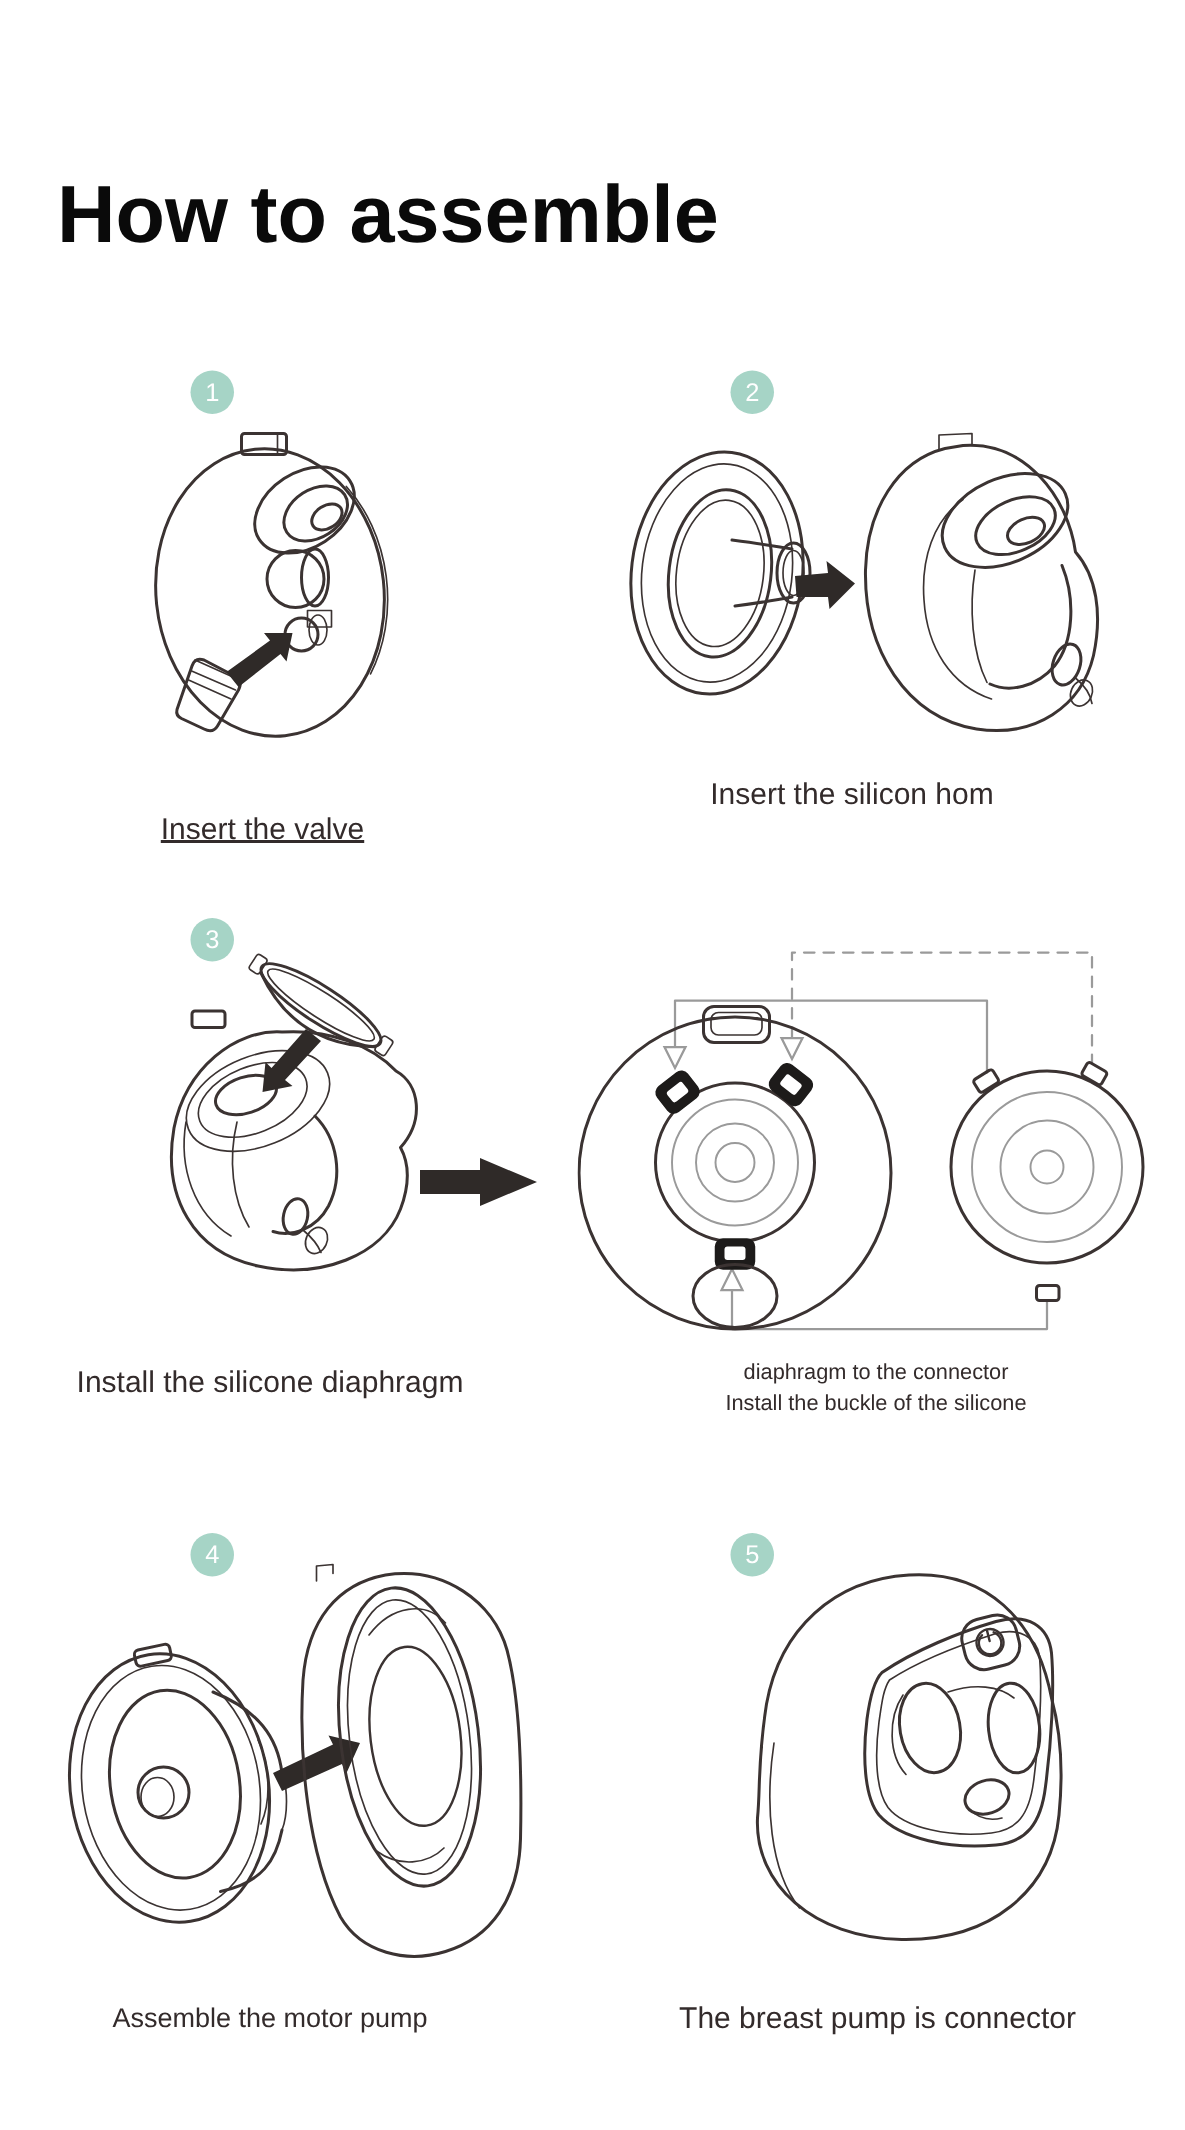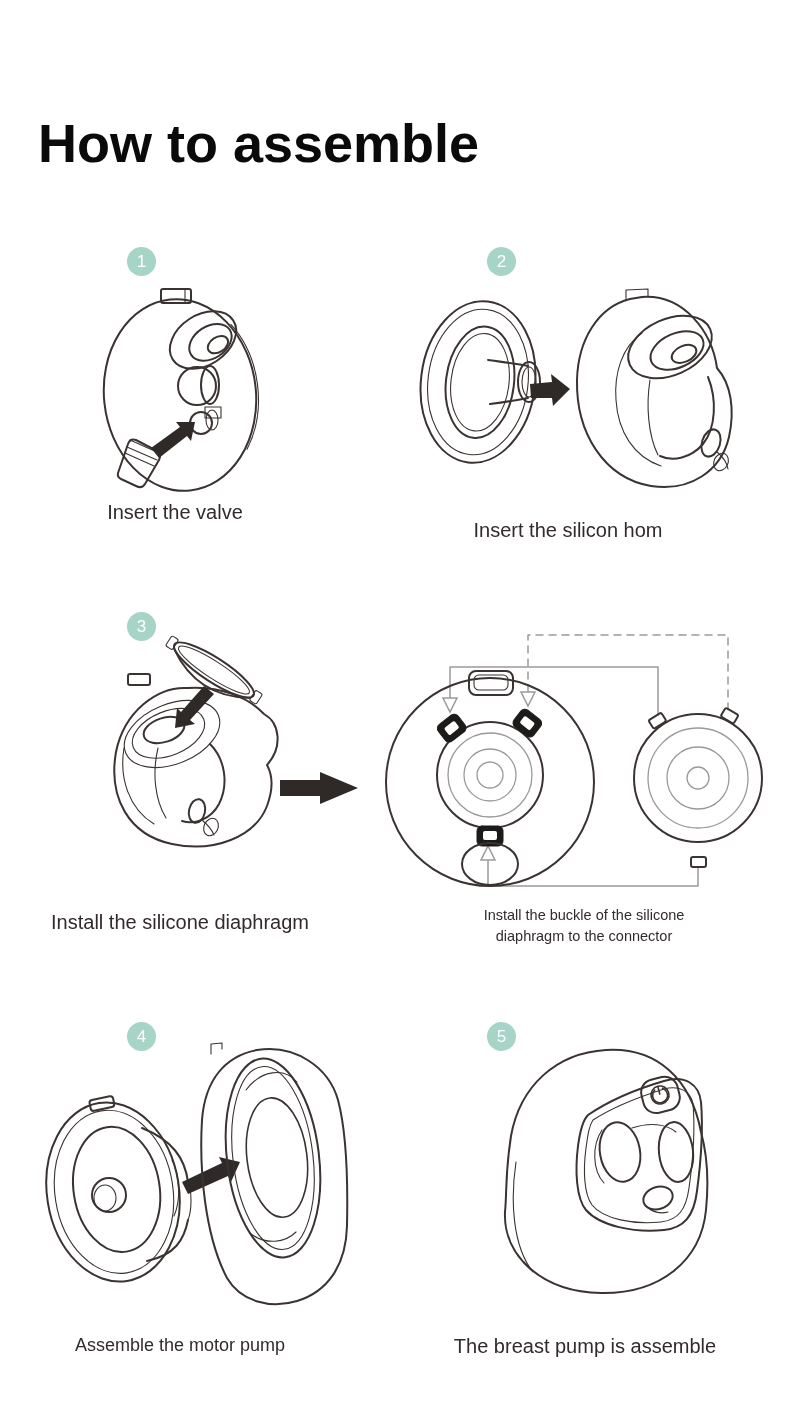--- a/index.html
+++ b/index.html
@@ -75,21 +75,21 @@
       <ellipse class="thin" cx="117" cy="150" rx="6" ry="10"></ellipse>
     </g>
     <g>
       <path d="M23,203 L33,174 Q35,168 41,170 L62,181 Q67,184 64,190 L50,214 Q47,219 41,216 L26,209 Q22,207 23,203 Z"></path>
       <line class="thin" x1="35" y1="170" x2="64" y2="183"></line>
       <line class="thin" x1="32" y1="177" x2="62" y2="190"></line>
       <line class="thin" x1="30" y1="183" x2="59" y2="196"></line>
     </g>
     <polygon class="ink" points="56,178 64,188 92,166 96,171 100,152 81,152 85,157"></polygon>
   </svg>
-  <div class="abs caption" style="left:55px;top:500px;width:240px;">Insert the valve</div>
+  <div class="abs caption" style="left:55px;top:541px;width:240px;text-decoration:underline;">Insert the valve</div>
 
   <svg class="abs" style="left:418px;top:285px;" width="330" height="225" viewBox="0 0 330 225">
     <g>
       <g transform="rotate(7 60 97)">
         <ellipse cx="60" cy="97" rx="57" ry="81"></ellipse>
         <ellipse class="thin" cx="60" cy="97" rx="50" ry="73"></ellipse>
         <ellipse cx="62" cy="97" rx="34" ry="56"></ellipse>
         <ellipse class="thin" cx="62" cy="97" rx="29" ry="49"></ellipse>
       </g>
       <path d="M70,75 C85,77 100,79 110,81"></path>
@@ -183,22 +183,22 @@
       <g transform="rotate(-32 272 93)">
           <rect x="265" y="88" width="15" height="10" rx="2"></rect>
         </g>
       <g transform="rotate(30 345 88)">
           <rect x="337" y="83" width="15" height="10" rx="2"></rect>
         </g>
       <rect x="306" y="229" width="15" height="10" rx="2"></rect>
     </g>
   </svg>
   <div class="abs caption small" style="left:444px;top:905px;width:280px;">
+    <div>diaphragm to the connector</div>
     <div>Install the buckle of the silicone</div>
-    <div>diaphragm to the connector</div>
   </div>
 
   <svg class="abs" style="left:25px;top:1040px;" width="325" height="270" viewBox="0 0 325 270">
     <g>
       <g transform="rotate(-9 88 152)">
         <ellipse cx="88" cy="152" rx="66" ry="90"></ellipse>
         <ellipse class="thin" cx="89" cy="152" rx="59" ry="82"></ellipse>
         <ellipse cx="92" cy="150" rx="43" ry="63"></ellipse>
       </g>
       <circle cx="84" cy="155" r="17"></circle>
@@ -239,15 +239,15 @@
       <ellipse cx="178" cy="158" rx="15" ry="11" transform="rotate(-18 178 158)"></ellipse>
       <path class="thin" d="M166,166 C172,172 180,174 188,172"></path>
     </g>
     <g transform="rotate(-14 180 55)">
       <rect x="162" y="38" width="37" height="34" rx="13"></rect>
       <circle class="thin2" cx="180" cy="55" r="9"></circle>
       <path class="thin2" d="M180,47 L180,54"></path>
       <path class="thin2" d="M176,49 A7.5,7.5 0 1 0 184,49"></path>
     </g>
   </svg>
-  <div class="abs caption" style="left:425px;top:1334px;width:320px;">The breast pump is assemble</div>
+  <div class="abs caption" style="left:425px;top:1334px;width:320px;">The breast pump is connector</div>
 
 </div>
 
 </body></html>

